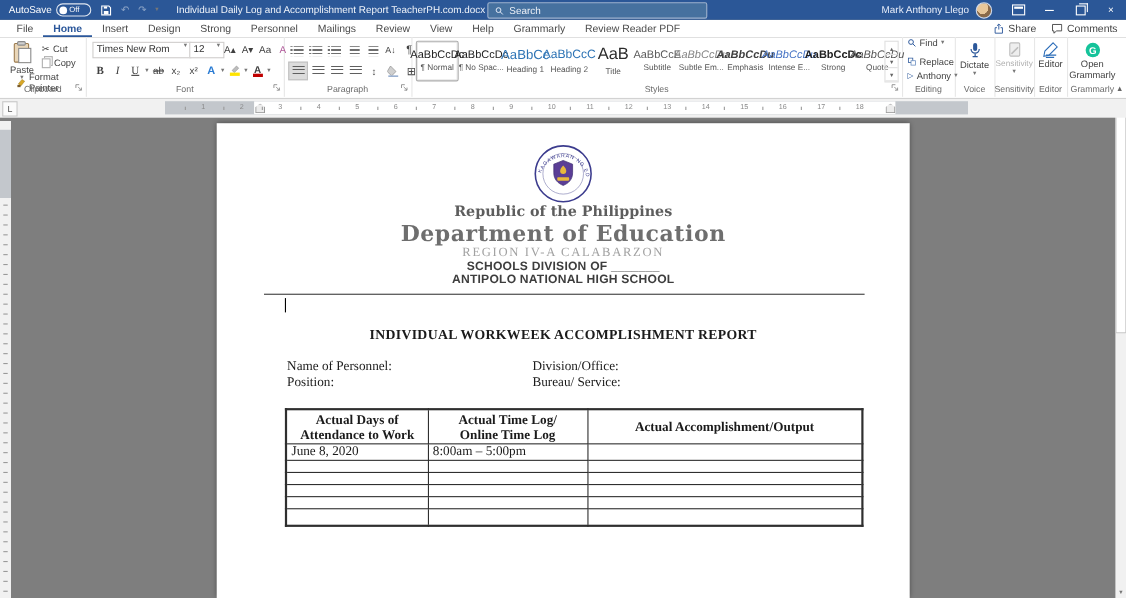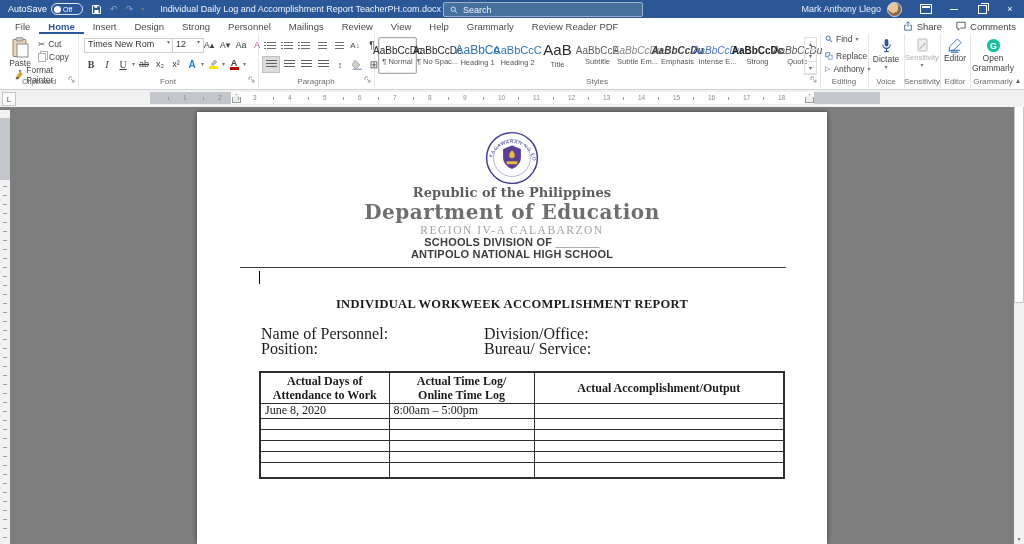--- a/index.html
+++ b/index.html
@@ -106,21 +106,21 @@
   .ctr{position:absolute;left:0;width:630px;text-align:center}
   .blackletter{font-family:"DejaVu Serif",serif;font-weight:bold}
   .hdr-republic{top:73px;font-size:13px;color:#5d5d5d}
   .hdr-dept{top:88px;font-size:20px;color:#6e6e6e;letter-spacing:.5px}
   .hdr-region{top:112px;font-size:11.5px;color:#a2a2a2;letter-spacing:1.5px;font-family:"Liberation Serif",serif}
   .hdr-division{top:124px;font-size:11px;color:#3d3d3d;font-weight:bold;font-family:"Liberation Sans",sans-serif;letter-spacing:.2px}
   .hdr-school{top:136px;font-size:11px;color:#3d3d3d;font-weight:bold;font-family:"Liberation Sans",sans-serif;letter-spacing:.2px}
   .hdr-rule{position:absolute;left:43px;top:155px;width:546px;height:1px;background:#3c3c3c}
   .caret{position:absolute;left:62px;top:159px;width:1px;height:13px;background:#000}
   .doc-title{top:185px;font-size:12.5px;font-weight:bold;letter-spacing:.3px}
-  .fld{position:absolute;font-size:16px}
+  .fld{position:absolute;font-size:12px}
   .report-table{position:absolute;left:62px;top:259px;width:524px;border-collapse:collapse;table-layout:fixed}
   .report-table th,.report-table td{border:1px solid #2f2f2f;font-size:12px;padding:0 4px;overflow:hidden}
   .report-table{border:2px solid #2f2f2f}
   .report-table th{font-weight:bold;text-align:center;white-space:pre-line;line-height:1.2;height:30px;padding:0 2px}
   .report-table td{text-align:left;vertical-align:top;line-height:1.1}
   .report-table tbody tr:nth-child(1) td{height:14px}
   .report-table tbody tr:nth-child(n+2) td{height:10px}
   .report-table tbody tr:nth-child(6) td{height:14px}
   .seal{position:absolute;left:288px;top:19px;width:54px;height:54px}
 </style>

